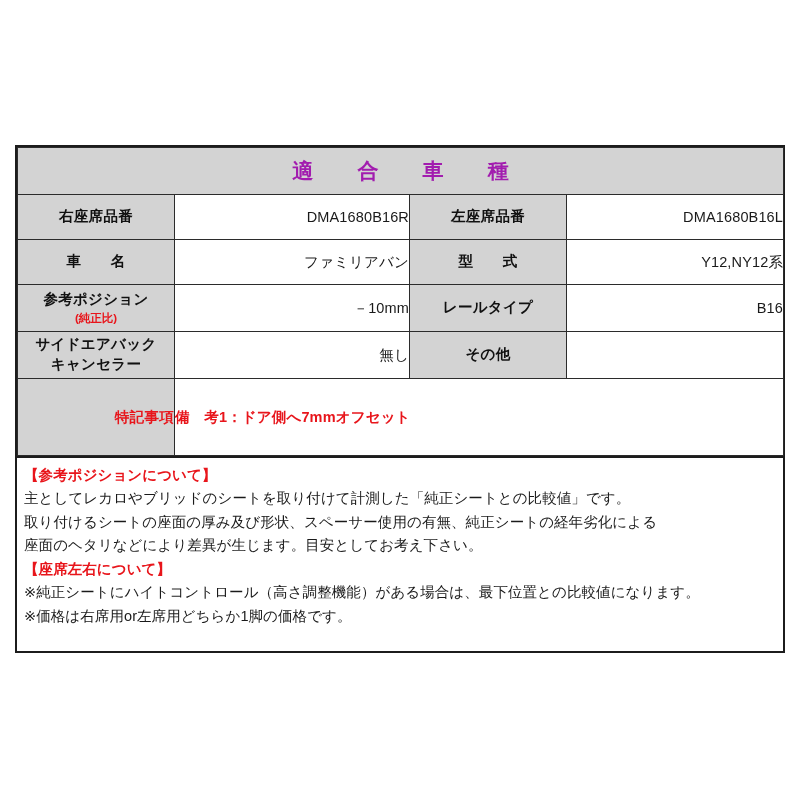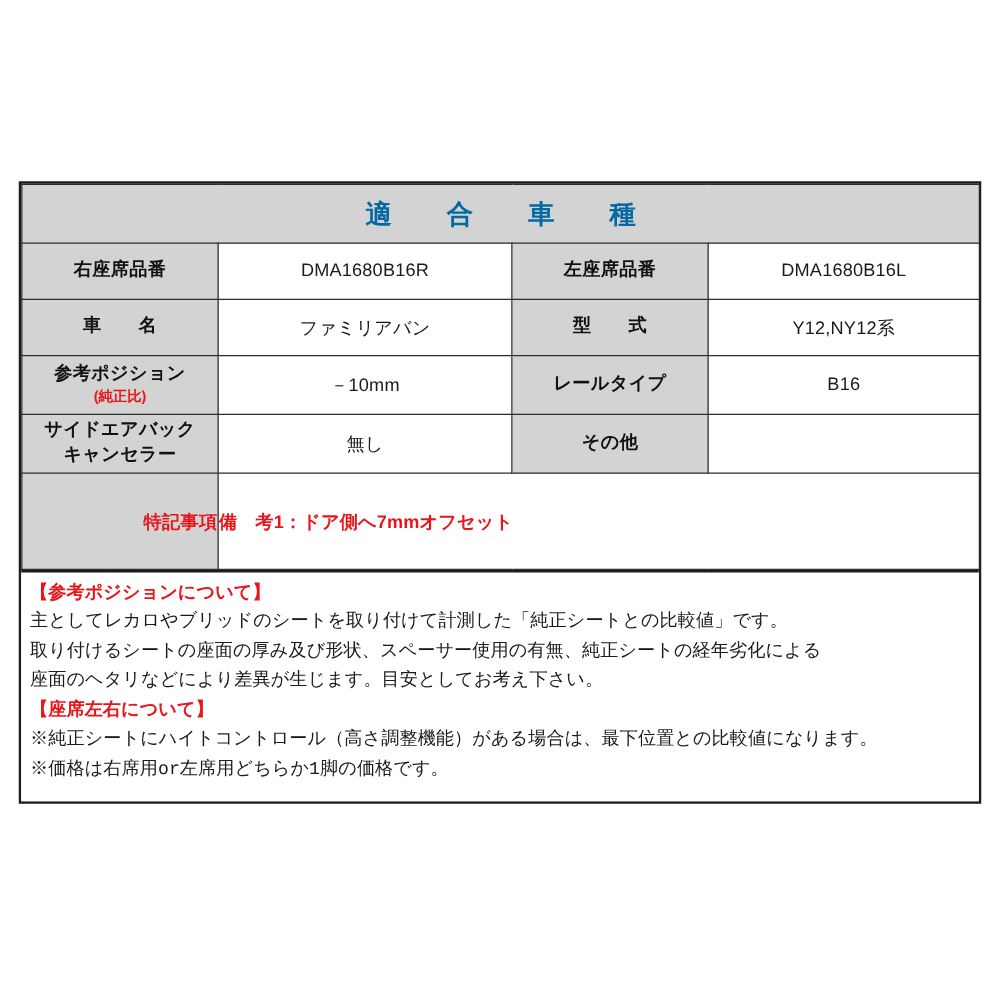--- a/index.html
+++ b/index.html
@@ -39,21 +39,21 @@
 
   
   .title-cell {
     background: #d3d3d3;
     text-align: center;
     height: 46px;
     font-size: 21px;
     font-weight: bold;
     letter-spacing: 0.55em;
     text-indent: 0.55em;
-    color: #0369a1;
+    color: #a21caf;
   }
 
   
   .lbl {
     background: #d3d3d3;
     text-align: center;
     font-weight: bold;
     font-size: 14.5px;
     color: #111111;
     letter-spacing: 0.02em;
@@ -68,21 +68,21 @@
     text-indent: 0;
     margin-top: 1px;
   }
   .lbl .ln {
     display: block;
   }
 
   
   .val {
     background: #ffffff;
-    text-align: center;
+    text-align: right;
     font-size: 14.5px;
     padding-left: 7px;
     color: #1a1a1a;
     font-weight: normal;
     letter-spacing: 0.01em;
   }
 
   .row-std { height: 45px; }
   .row-two-line { height: 47px; }
   .row-notes { height: 77px; }
@@ -103,22 +103,21 @@
     padding-left: 7px;
     background: #ffffff;
     white-space: pre;
     letter-spacing: 0.01em;
   }
 
   
   .footnotes {
     border-top: 2px solid #1c1c1c;
     background: #ffffff;
-    padding: 6px 7px 13px 7px;
-    font-family: Liberation Mono, monospace;
+    padding: 6px 7px 23px 7px;
   }
   .fn-line {
     font-size: 14.5px;
     line-height: 1.62;
     color: #1a1a1a;
     white-space: pre-wrap;
     letter-spacing: 0.005em;
   }
   .fn-line.heading {
     color: #e8151b;

